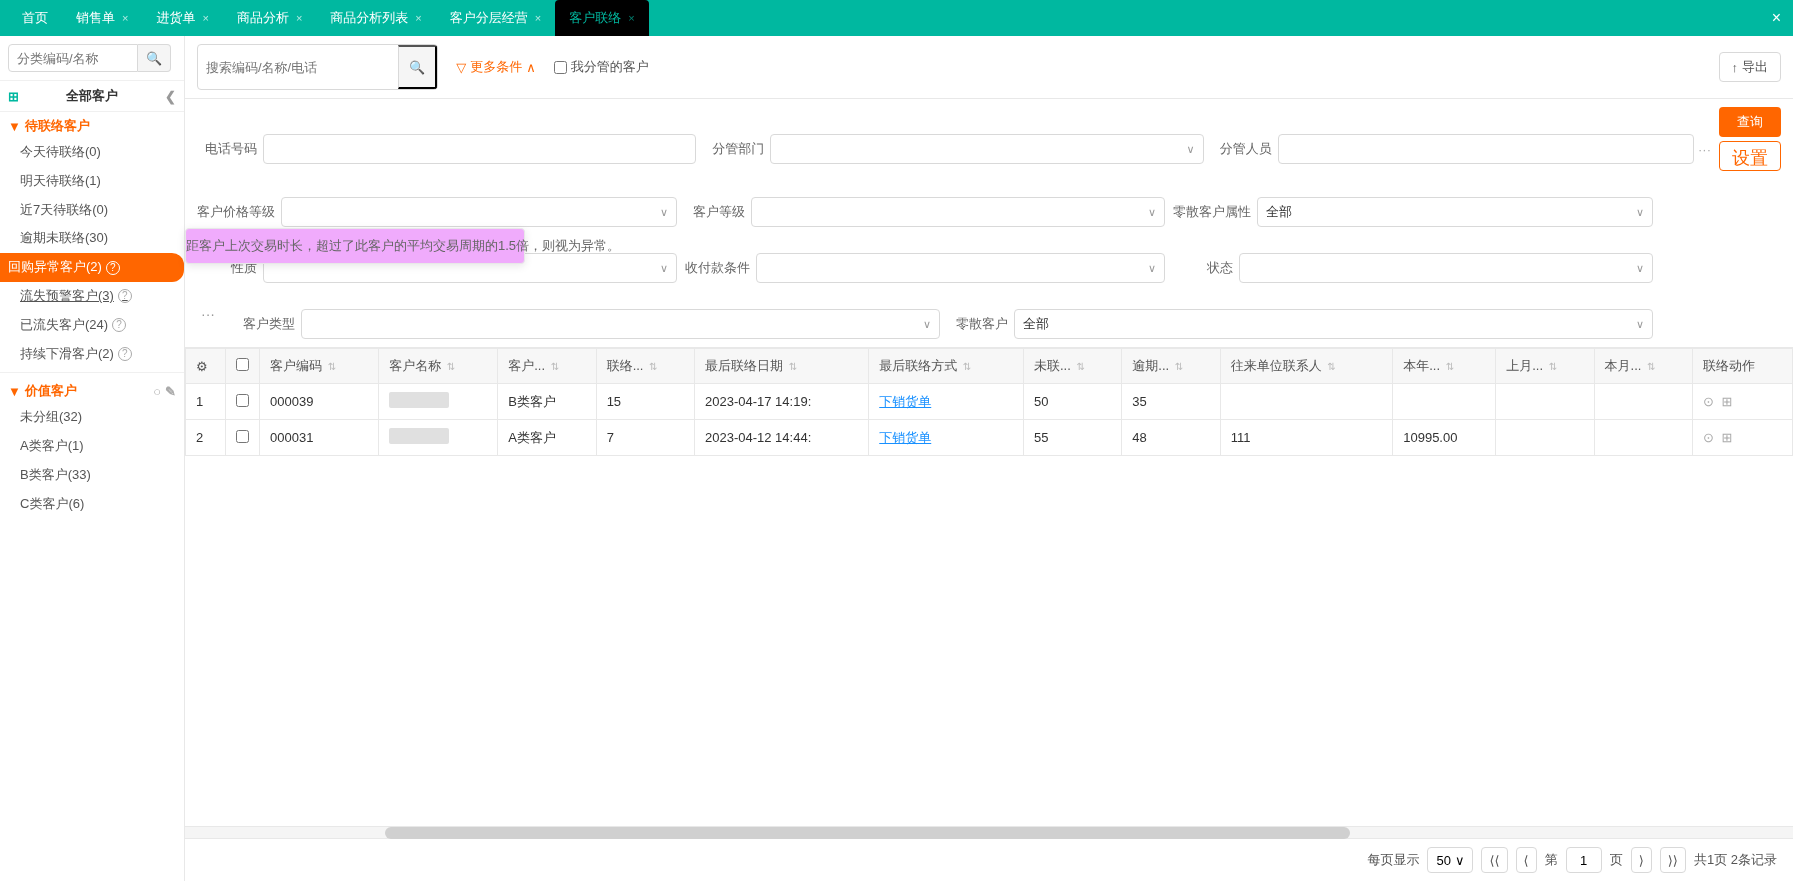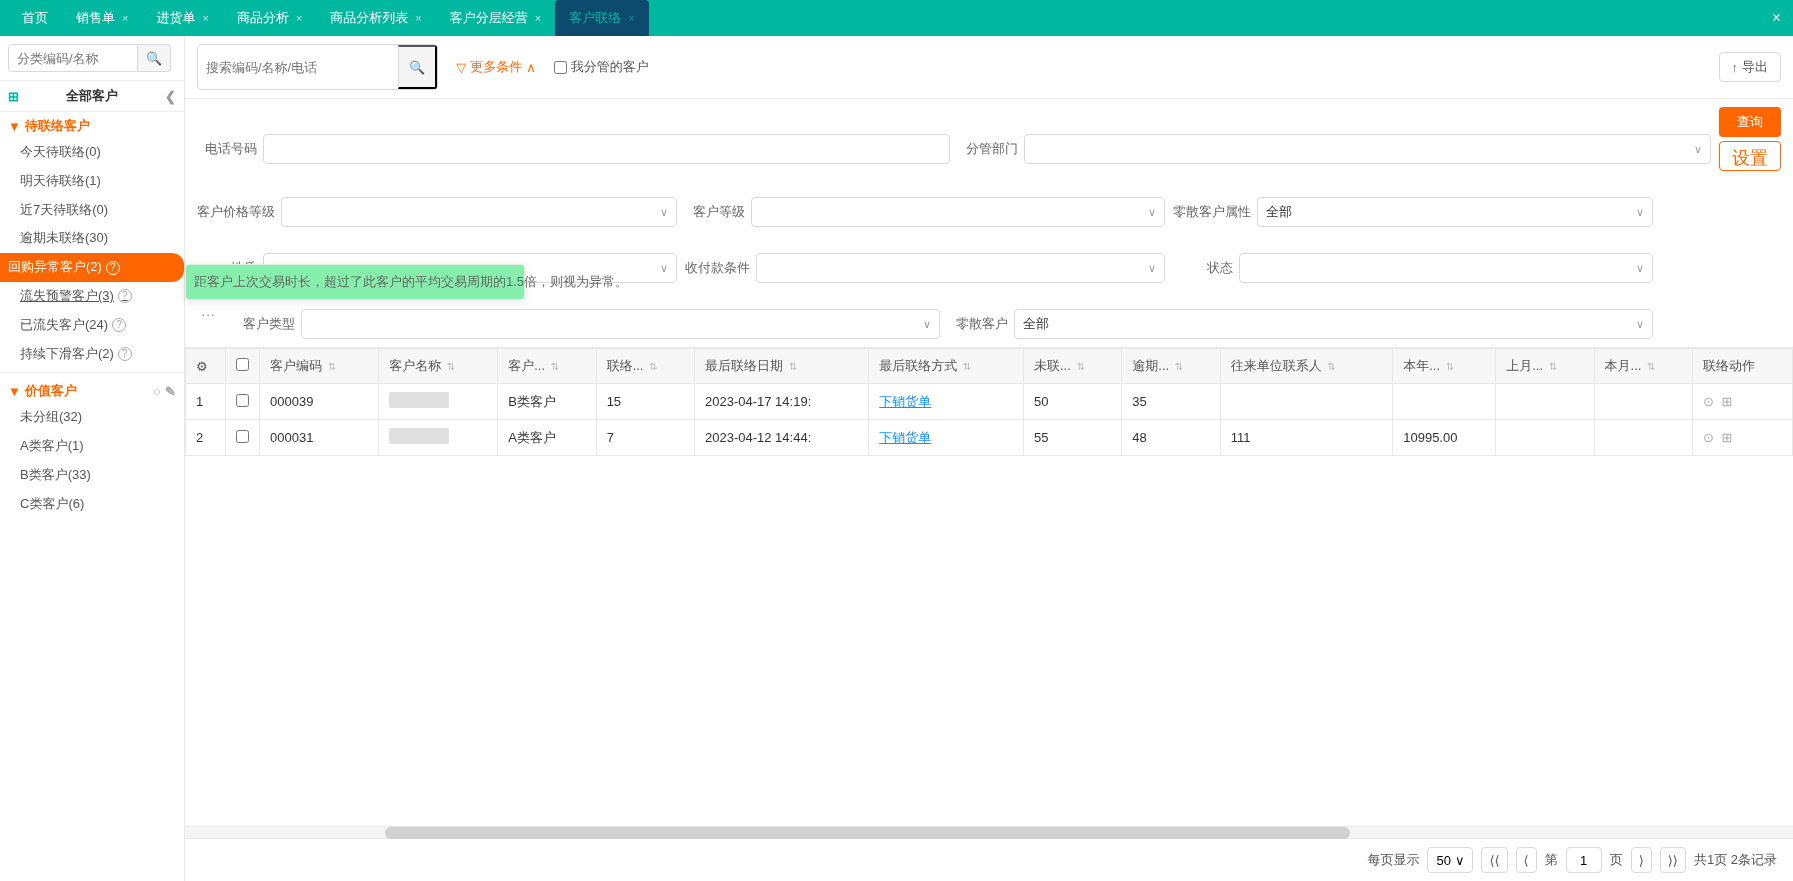--- a/index.html
+++ b/index.html
@@ -7,21 +7,21 @@
 
     
     .top-nav {
       display: flex; align-items: center; background: #00b8a0; height: 36px; padding: 0 8px;
       position: relative;
     }
     .top-nav .nav-item {
       color: #fff; padding: 0 14px; height: 36px; line-height: 36px; cursor: pointer;
       display: flex; align-items: center; gap: 4px; white-space: nowrap; font-size: 13px;
     }
-    .top-nav .nav-item.active { background: #0c4a6e; color: #00b8a0; border-radius: 4px 4px 0 0; }
+    .top-nav .nav-item.active { background: #000000; color: #00b8a0; border-radius: 4px 4px 0 0; }
     .top-nav .nav-item .close-x { font-size: 11px; opacity: 0.7; margin-left: 3px; }
     .top-nav .close-window { position: absolute; right: 12px; color: #fff; cursor: pointer; font-size: 16px; }
 
     
     .main-layout { display: flex; height: calc(881px - 36px); }
 
     
     .sidebar {
       width: 185px; background: #fff; border-right: 1px solid #e8e8e8; overflow-y: auto;
       display: flex; flex-direction: column; flex-shrink: 0;
@@ -52,25 +52,24 @@
       padding: 4px 8px 4px 20px; cursor: pointer; color: #555; line-height: 1.6;
       border-radius: 2px;
     }
     .sidebar-item.selected-orange {
       background: #f60; color: #fff; border-radius: 0 12px 12px 0;
       padding-left: 8px;
     }
     .sidebar-divider { border: none; border-top: 1px solid #f0f0f0; margin: 4px 0; }
 
     .tooltip-box {
-      position: absolute; left: 185px; top: 228px; background: #86efac; border: 1px solid #e8e8e8;
-      padding: 8px 8px; border-radius: 4px; font-size: 12px; color: #666;
+      position: absolute; left: 185px; top: 228px; background: #f0abfc; border: 1px solid #e8e8e8;
+      padding: 8px 0; border-radius: 4px; font-size: 12px; color: #666;
       box-shadow: 0 2px 8px rgba(0,0,0,0.1); z-index: 100; max-width: 340px;
       white-space: nowrap;
-      margin-top: 36px;
     }
 
     
     .content { flex: 1; display: flex; flex-direction: column; overflow: hidden; }
 
     
     .toolbar {
       background: #fff; padding: 8px 12px; display: flex; align-items: center; gap: 10px;
       border-bottom: 1px solid #e8e8e8;
     }
@@ -310,20 +309,27 @@
           <span class="filter-label">电话号码</span>
           <input class="filter-input" type="text" style="">
         </div>
         <div class="filter-item">
           <span class="filter-label">分管部门</span>
           <div class="filter-select">
             <span></span>
             <span class="chevron">∨</span>
           </div>
         </div>
+        <div class="filter-item">
+          <span class="filter-label">分管人员</span>
+          <div style="flex:1; display:flex; align-items:center; gap:4px;">
+            <input class="filter-input" type="text" style="flex: 1 1 0%;">
+            <span style="color:#aaa; cursor:pointer;">···</span>
+          </div>
+        </div>
         <div class="filter-actions">
           <button class="btn-query">查询</button>
           <button class="btn-settings">设置</button>
         </div>
       </div>
 
       <div class="filter-row">
         <div class="filter-item">
           <span class="filter-label">客户价格等级</span>
           <div class="filter-select">

